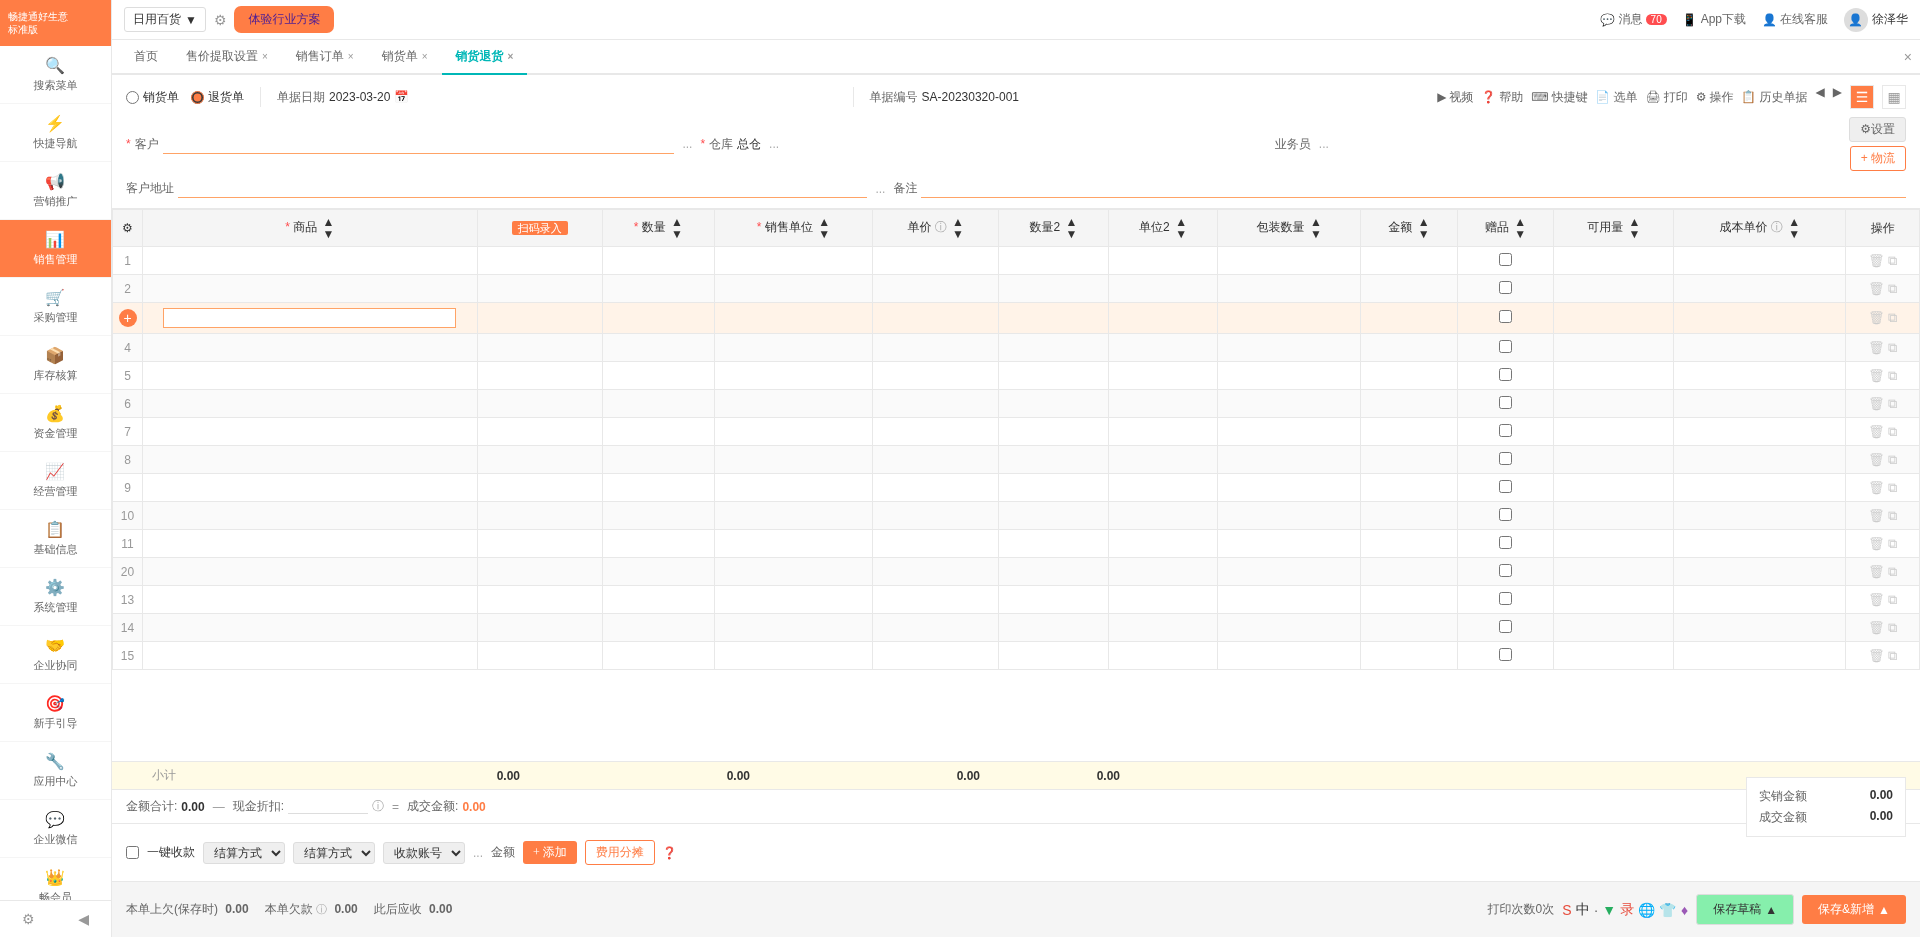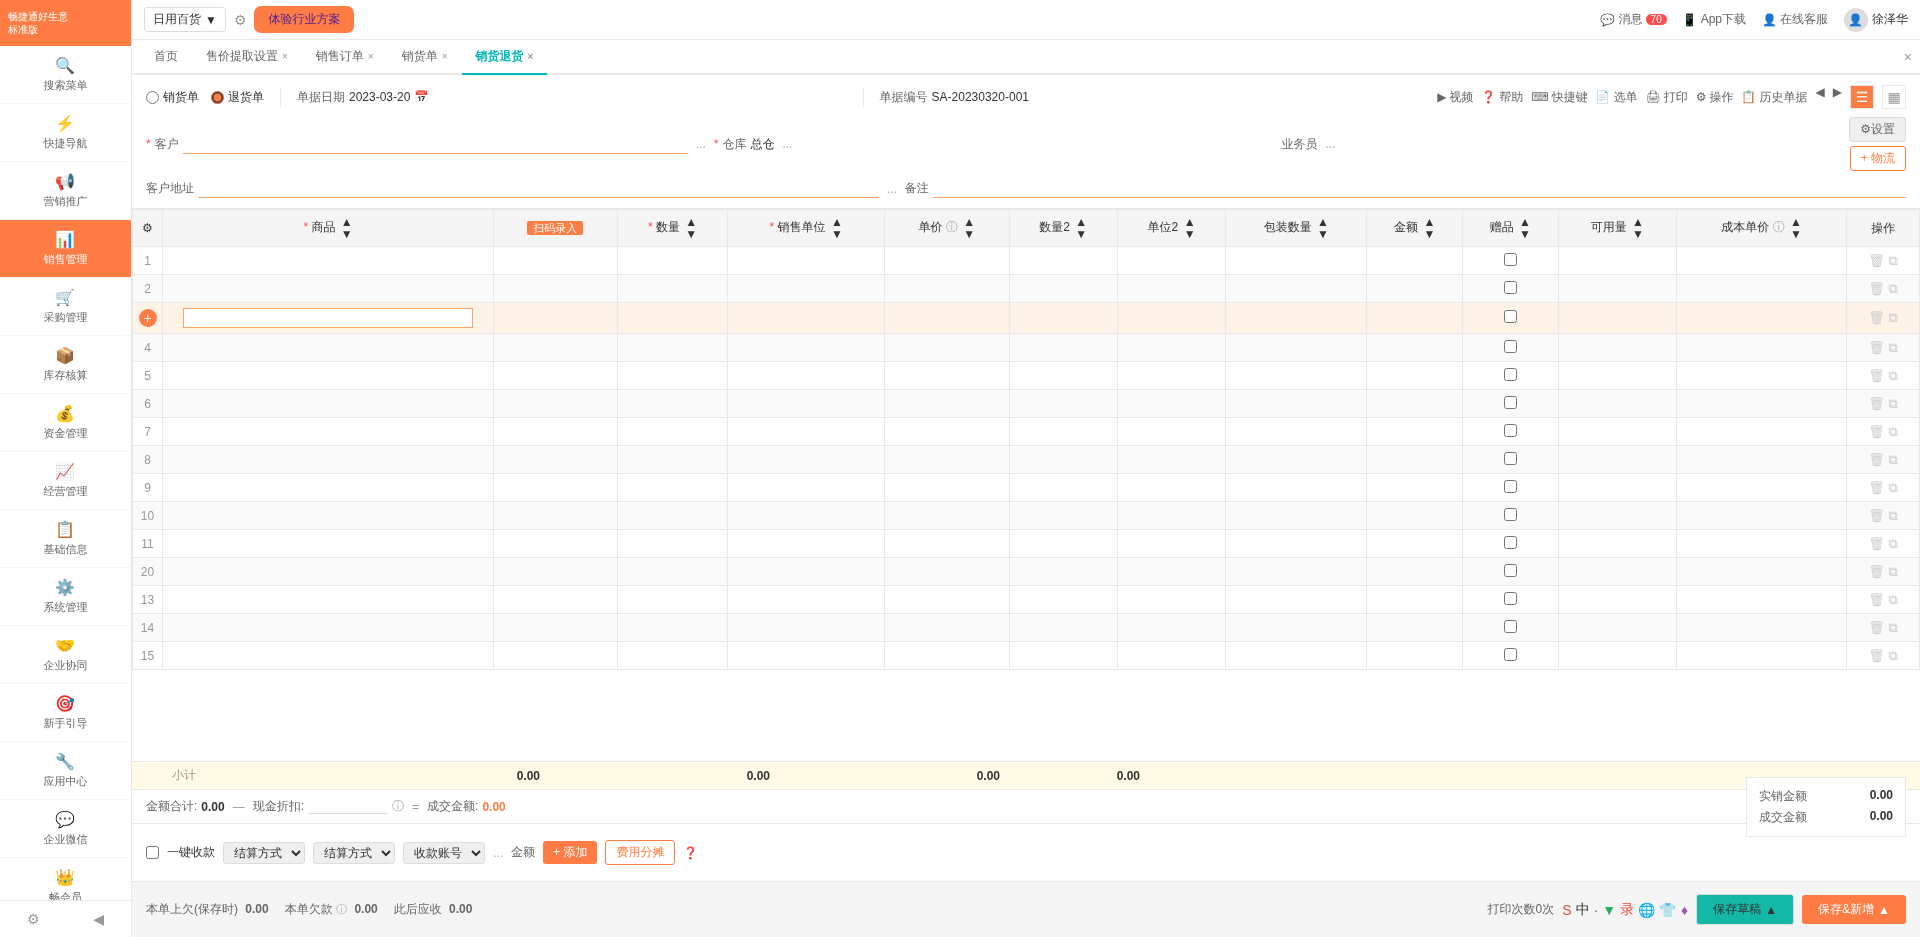--- a/index.html
+++ b/index.html
@@ -2,21 +2,21 @@
 <html><head>
   <meta charset="utf-8">
   <style>
     * { box-sizing: border-box; margin: 0; padding: 0; }
     body { font-family: 'Microsoft YaHei', Arial, sans-serif; font-size: 12px; background: #f0f2f5; color: #333; overflow: hidden; }
 
     
     .app-container { display: flex; height: 937px; width: 1920px; }
 
     
-    .sidebar { width: 132px; background: #fff; display: flex; flex-direction: column; border-right: 1px solid #e8e8e8; flex-shrink: 0; }
+    .sidebar { width: 112px; background: #fff; display: flex; flex-direction: column; border-right: 1px solid #e8e8e8; flex-shrink: 0; }
     .sidebar-header { background: #ff7d45; padding: 10px 8px; display: flex; align-items: center; gap: 6px; }
     .sidebar-logo { color: #fff; font-size: 13px; font-weight: bold; line-height: 1.3; }
     .sidebar-logo span { display: block; font-size: 10px; font-weight: normal; }
     .sidebar-menu { flex: 1; overflow-y: auto; }
     .sidebar-item { display: flex; flex-direction: column; align-items: center; padding: 10px 4px; cursor: pointer; border-bottom: 1px solid #f5f5f5; color: #666; font-size: 11px; gap: 3px; }
     .sidebar-item.active { background: #ff7d45; color: #fff; }
     .sidebar-item .icon { font-size: 16px; }
     .sidebar-bottom { padding: 10px 0; display: flex; justify-content: space-around; border-top: 1px solid #e8e8e8; }
     .sidebar-bottom-btn { color: #999; cursor: pointer; font-size: 14px; }
 
@@ -92,31 +92,31 @@
     .amount-label { color: #666; }
     .amount-value { color: #333; font-weight: bold; }
     .minus-icon { color: #999; }
     .eq-icon { color: #999; }
     .deal-amount { color: #ff7d45; font-weight: bold; }
 
     
     .payment-bar { background: #fff; padding: 16px 14px; border-top: 1px solid #e8e8e8; display: flex; align-items: center; gap: 8px; flex-shrink: 0; }
     .payment-checkbox { accent-color: #ff7d45; }
     .payment-select { border: 1px solid #ddd; padding: 2px 6px; border-radius: 3px; font-size: 12px; color: #333; }
-    .add-btn { background: #ff7d45; color: #fff; border: none; padding: 3px 10px; border-radius: 3px; cursor: pointer; font-size: 12px; }
+    .add-btn { background: #ff7d45; color: #fff; border: none; padding: 3px 10px; border-radius: 3px; cursor: pointer; font-size: 12px; font-family: Liberation Serif, serif; }
     .fee-btn { border: 1px solid #ff7d45; color: #ff7d45; padding: 3px 10px; border-radius: 3px; cursor: pointer; font-size: 12px; background: #fff; }
     .help-icon { color: #aaa; font-size: 12px; cursor: pointer; }
 
     
     .bottom-bar { background: #f5f5f5; padding: 12px 14px; border-top: 1px solid #e8e8e8; display: flex; align-items: center; justify-content: space-between; flex-shrink: 0; }
     .bottom-info { display: flex; align-items: center; gap: 16px; font-size: 12px; color: #666; }
     .bottom-right { display: flex; align-items: center; gap: 8px; }
     .print-info { color: #666; font-size: 12px; }
     .taskbar { display: flex; align-items: center; gap: 4px; }
-    .save-draft-btn { background: #14b8a6; border: 1px solid #ddd; color: #333; padding: 6px 16px; border-radius: 3px; cursor: pointer; font-size: 12px; display: flex; align-items: center; gap: 4px; }
+    .save-draft-btn { background: #86efac; border: 1px solid #ddd; color: #333; padding: 6px 16px; border-radius: 3px; cursor: pointer; font-size: 12px; display: flex; align-items: center; gap: 4px; }
     .save-new-btn { background: #ff7d45; color: #fff; border: none; padding: 6px 16px; border-radius: 3px; cursor: pointer; font-size: 12px; display: flex; align-items: center; gap: 4px; }
 
     
     .right-summary { position: absolute; right: 14px; bottom: 100px; background: #fff; border: 1px solid #e8e8e8; padding: 8px 12px; font-size: 12px; min-width: 160px; }
     .summary-row { display: flex; justify-content: space-between; gap: 20px; padding: 2px 0; color: #333; }
     .summary-label { color: #666; }
     .summary-value { font-weight: bold; }
 
     
     .content-wrapper { flex: 1; display: flex; flex-direction: column; overflow: hidden; position: relative; }

